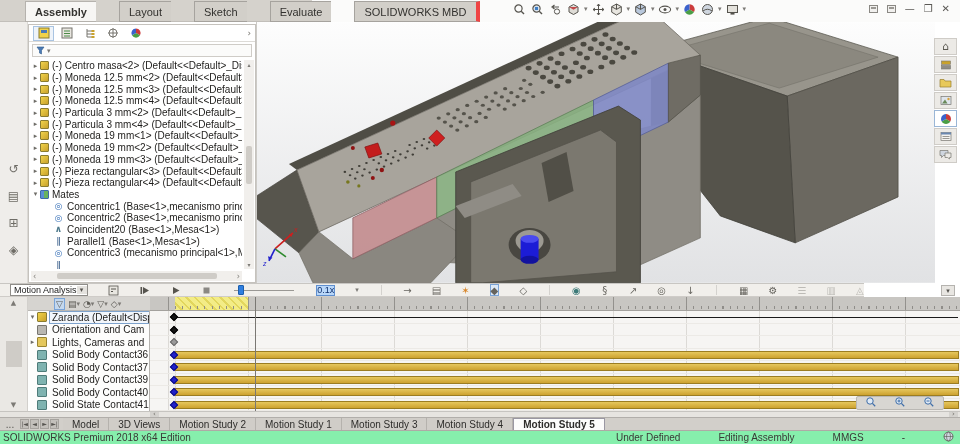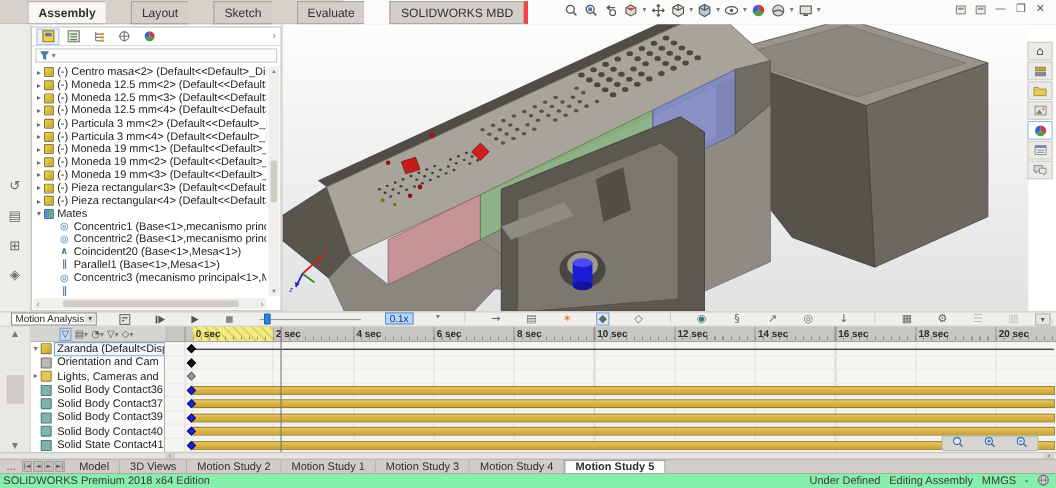--- a/index.html
+++ b/index.html
@@ -58,22 +58,22 @@
               display:flex;align-items:center;justify-content:space-between;font-size:8px;color:#7c7a75;padding:0 2px;}
   #fm-hthumb{height:6px;flex:1;margin:0 3px;background:#cfccc7;border-radius:2px;max-width:160px;}
   
   #viewport{left:256px;top:22px;width:679px;height:261px;border-left:1px solid #cccac6;}
   
   #task-pane{left:934px;top:38px;width:24px;display:flex;flex-direction:column;gap:1px;}
   .tp-btn{width:23px;height:17px;background:#eceae6;border:1px solid #cfccc7;display:flex;
           align-items:center;justify-content:center;color:#5a5850;font-size:11px;}
   .tp-btn.active{background:#ffffff;border-color:#9ab6d6;}
   
-  #mm-toolbar{left:0;top:283px;width:960px;height:14px;background:#f1efeb;border-top:1px solid #c8c6c2;
-              border-bottom:1px solid #cfccc8;display:flex;padding-left:10px;gap:20px;}
+  #mm-toolbar{left:0;top:283px;width:864px;height:14px;background:#f1efeb;border-top:1px solid #c8c6c2;
+              border-bottom:1px solid #cfccc8;display:flex;align-items:center;padding-left:10px;gap:20px;}
   #mm-select{width:88px;height:12px;border:1px solid #8f8d89;background:#fff;display:flex;align-items:center;font-size:9px;}
   #mm-select span.v{flex:1;padding-left:3px;white-space:nowrap;overflow:hidden;}
   #mm-select span.c{width:10px;text-align:center;background:#e4e2de;font-size:7px;color:#55534f;}
   .tbtn{width:13px;height:12px;display:flex;align-items:center;justify-content:center;color:#56544e;}
   #mm-slider{width:104px;height:12px;position:relative;margin:0 2px;}
   #mm-slider .track{position:absolute;left:0;right:0;top:6px;height:1px;background:#9a9894;}
   #mm-slider .thumb{position:absolute;left:4px;top:1px;width:6px;height:10px;background:#2f7fe0;border:1px solid #1b5fae;border-radius:1px;}
   #mm-speed{width:30px;height:11px;border:1px solid #5f8fd0;background:#b9d7f9;color:#10316e;
             font-size:9px;display:flex;align-items:center;justify-content:center;}
   .strip-icon{width:14px;height:12px;display:flex;align-items:center;justify-content:center;
@@ -135,21 +135,21 @@
   #tab-scrollers{display:flex;align-items:center;gap:1px;margin-right:4px;}
   .tsc{width:9px;height:10px;background:#c3c0bb;border:1px solid #a6a39e;font-size:6px;line-height:8px;
        text-align:center;color:#55534f;}
   .d-tab{padding:0 9px;display:flex;align-items:center;font-size:10px;color:#2e2d2b;
          border-right:1px solid #b5b2ad;background:#d0cdc8;white-space:nowrap;}
   .d-tab.active{background:#fcfcfb;font-weight:bold;border:1px solid #9a97a2;border-bottom:none;text-align:center;}
   
   #status-bar{left:0;top:430px;width:960px;height:14px;background:#86efac;border-top:1px solid #aeaba6;
               display:flex;align-items:center;font-size:10px;color:#3a3936;}
   #status-left{margin-left:3px;}
-  #status-right{position:absolute;right:6px;display:flex;align-items:center;gap:8px;}
+  #status-right{position:absolute;right:6px;display:flex;align-items:center;gap:38px;}
 </style>
 </head>
 <body>
 
 <div id="app">
 
   <div id="ribbon-row" class="abs"></div>
   <div id="ribbon-white" class="abs"></div>
   <div id="ribbon-tabs" class="abs">
 
@@ -710,23 +710,20 @@
   </div>
 
   <div id="mm-gutter" class="abs">
     <span class="g">▲</span>
     <span id="mm-gthumb"></span>
     <span class="g">▼</span>
   </div>
 
   <div id="mm-ruler" class="abs">
     <div id="ruler-yellow"></div>
-    <div id="ruler-labels">
-      
-    <span class="r-label">0 sec</span><span class="r-label">2 sec</span><span class="r-label">4 sec</span><span class="r-label">6 sec</span><span class="r-label">8 sec</span><span class="r-label">10 sec</span><span class="r-label">12 sec</span><span class="r-label">14 sec</span><span class="r-label">16 sec</span><span class="r-label">18 sec</span><span class="r-label">20 sec</span></div>
   </div>
 
   <div id="mm-tree" class="abs">
 
       <div class="m-row">
         <span class="m-exp g">▾</span>
         <span class="mi assembly"></span>
         <span class="m-label selected">Zaranda  (Default&lt;Displ</span>
       </div>
 

